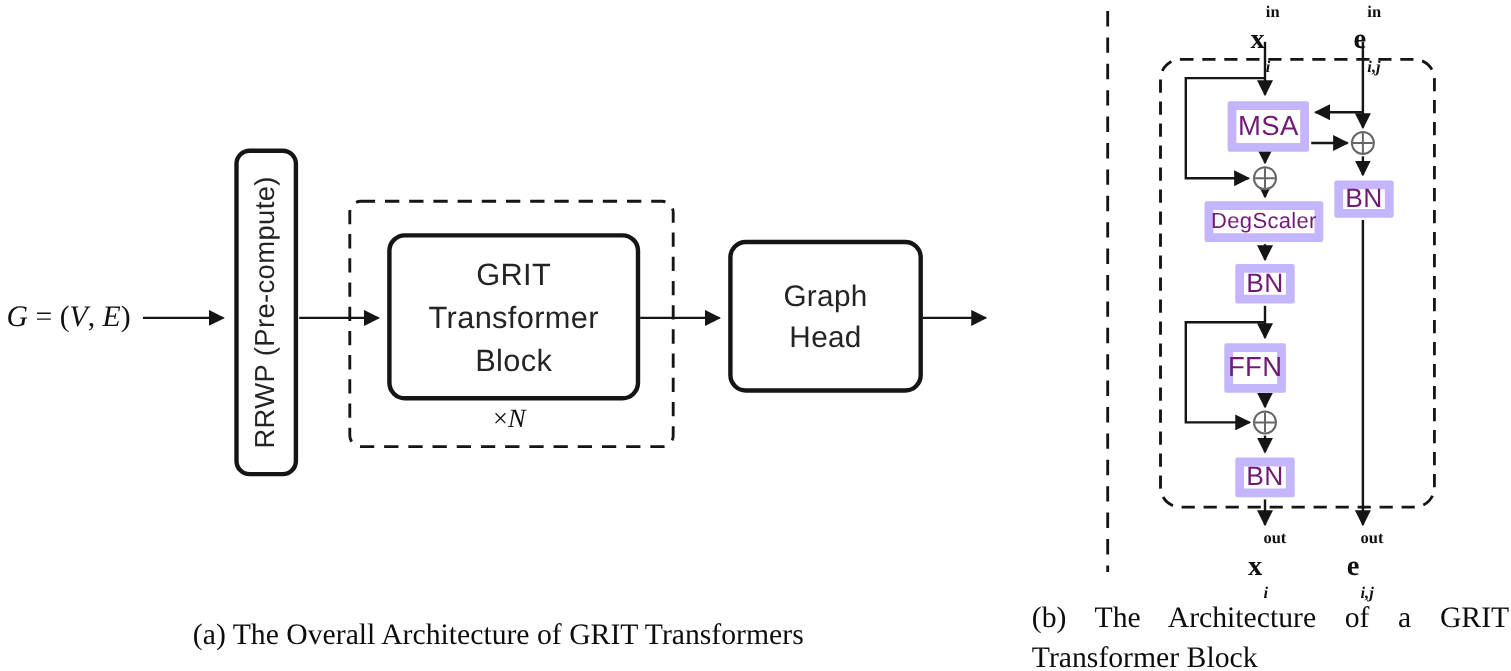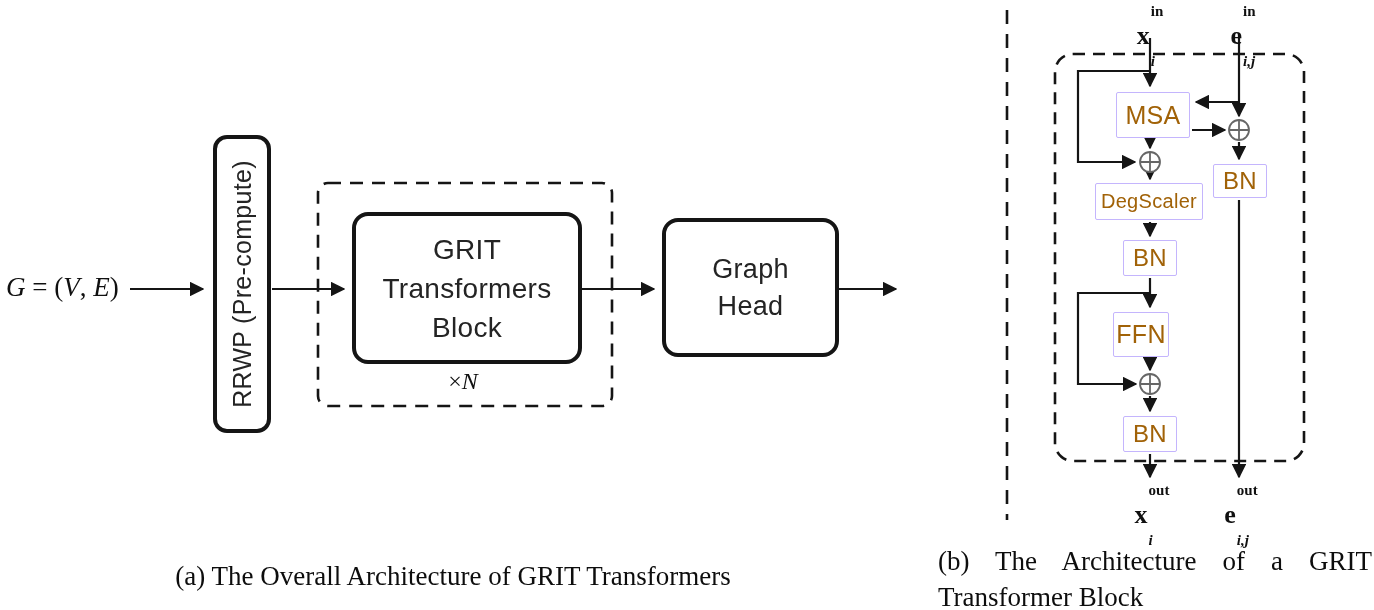--- a/index.html
+++ b/index.html
@@ -23,27 +23,27 @@
     display: flex;
     align-items: center;
     justify-content: center;
     text-align: center;
   }
   .box .lines { line-height: 39px; font-size: 28px; letter-spacing: 0.3px; color: #242424; }
 
   .sbox {
     position: absolute;
     background: #ffffff;
-    border: 1px solid #c4b5fd;
+    border: 8px solid #c4b5fd;
     border-radius: 2px;
     display: flex;
     align-items: center;
     justify-content: center;
     font-size: 25px;
-    color: #a16207;
+    color: #701a75;
     letter-spacing: 0.3px;
   }
 
   .rot {
     position: absolute;
     white-space: nowrap;
     transform: translate(-50%, -50%) rotate(-90deg);
     font-size: 25px;
     color: #242424;
     letter-spacing: 0.3px;
@@ -169,21 +169,21 @@
     <div id="g-label"><span class="it">G</span><span> = (</span><span class="it">V</span><span>, </span><span class="it">E</span><span>)</span>
     </div>
 
     <div class="box" style="left:213px; top:135px; width:58px; height:298px; border-radius:14px;">
       <span class="rot" style="left:50%; top:50%;">RRWP (Pre-compute)</span>
     </div>
 
     <div class="box" style="left:352px; top:212px; width:230px; height:152px;">
       <div class="lines">
         <div>GRIT</div>
-        <div>Transformers</div>
+        <div>Transformer</div>
         <div>Block</div>
       </div>
     </div>
 
     <div id="times-n"><span>×</span><span class="it">N</span>
     </div>
 
     <div class="box" style="left:662px; top:218px; width:177px; height:139px;">
       <div class="lines" style="line-height:37px; font-size:27px;">
         <div>Graph</div>

